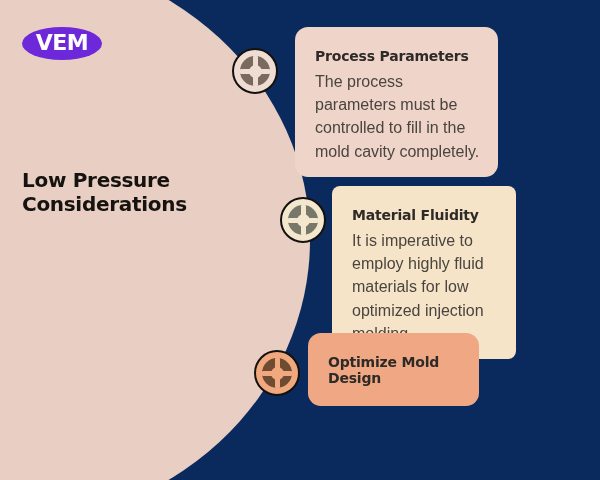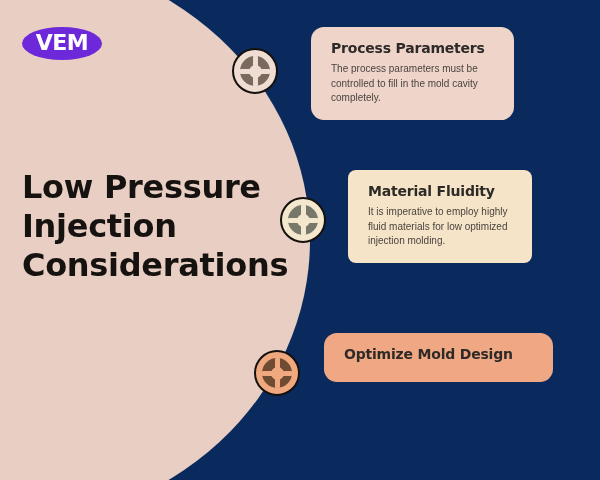--- a/index.html
+++ b/index.html
@@ -51,54 +51,53 @@
     transform:scaleX(1.05);
   }
 
   
   #headline {
     position:absolute;
     left:22px; top:168px;
     width:272px;
     z-index:5;
     color:#16120F;
-    font-size:32px;
+    font-size:20px;
     font-weight:bold;
     line-height:1.22;
     letter-spacing:-0.3px;
     font-family:"DejaVu Sans", sans-serif;
   }
   #headline .hl-line { display:block; white-space:nowrap; }
 
   
   .card {
     position:absolute;
     z-index:4;
     border-radius:13px;
-    padding:13px 17px 14px 20px;
-    margin-left:16px;
+    padding:21px 17px 14px 20px;
   }
   .card-title {
     font-size:14px;
     font-weight:bold;
     color:#2E2A27;
     margin-bottom:6px;
     font-family:"DejaVu Sans", sans-serif;
     letter-spacing:-0.2px;
   }
   .card-body {
-    font-size:10px;
+    font-size:16px;
     line-height:1.45;
     color:#4A443F;
     font-family:"Liberation Sans", sans-serif;
   }
 
   #card-1 { left:295px; top:27px;  width:203px; }
-  #card-2 { left:332px; top:170px; width:184px;border-radius:8px; }
-  #card-3 { left:308px; top:333px; width:229px; }
+  #card-2 { left:332px; top:186px; width:184px;border-radius:8px; }
+  #card-3 { left:308px; top:333px; width:171px; }
 
   
   .marker {
     position:absolute;
     z-index:6;
     border-radius:50%;
     border:2.5px solid #14100D;
     display:flex;
     align-items:center;
     justify-content:center;
@@ -147,21 +146,20 @@
 <div id="canvas" style="background: rgb(10, 42, 94);">
 
   <div id="peach-shape" style="background: rgb(232, 206, 195);"></div>
 
   <div id="logo" style="background: #6d28d9;">
     <span id="logo-text" style="color: rgb(255, 255, 255);">VEM</span>
   </div>
 
   <div id="headline" style="color: rgb(22, 18, 15);">
     <span class="hl-line">Low Pressure</span>
-    <span class="hl-line">Injection</span>
     <span class="hl-line">Considerations</span>
   </div>
 
   <div class="card" id="card-1" style="background: rgb(239, 212, 202);">
     <div class="card-title">Process Parameters</div>
     <div class="card-body">The process parameters must be controlled to fill in the mold cavity completely.</div>
   </div>
 
   <div class="marker" id="marker-1" style="background: rgb(239, 220, 211);">
     <div class="marker-ring" style="background: rgb(122, 106, 94);">

